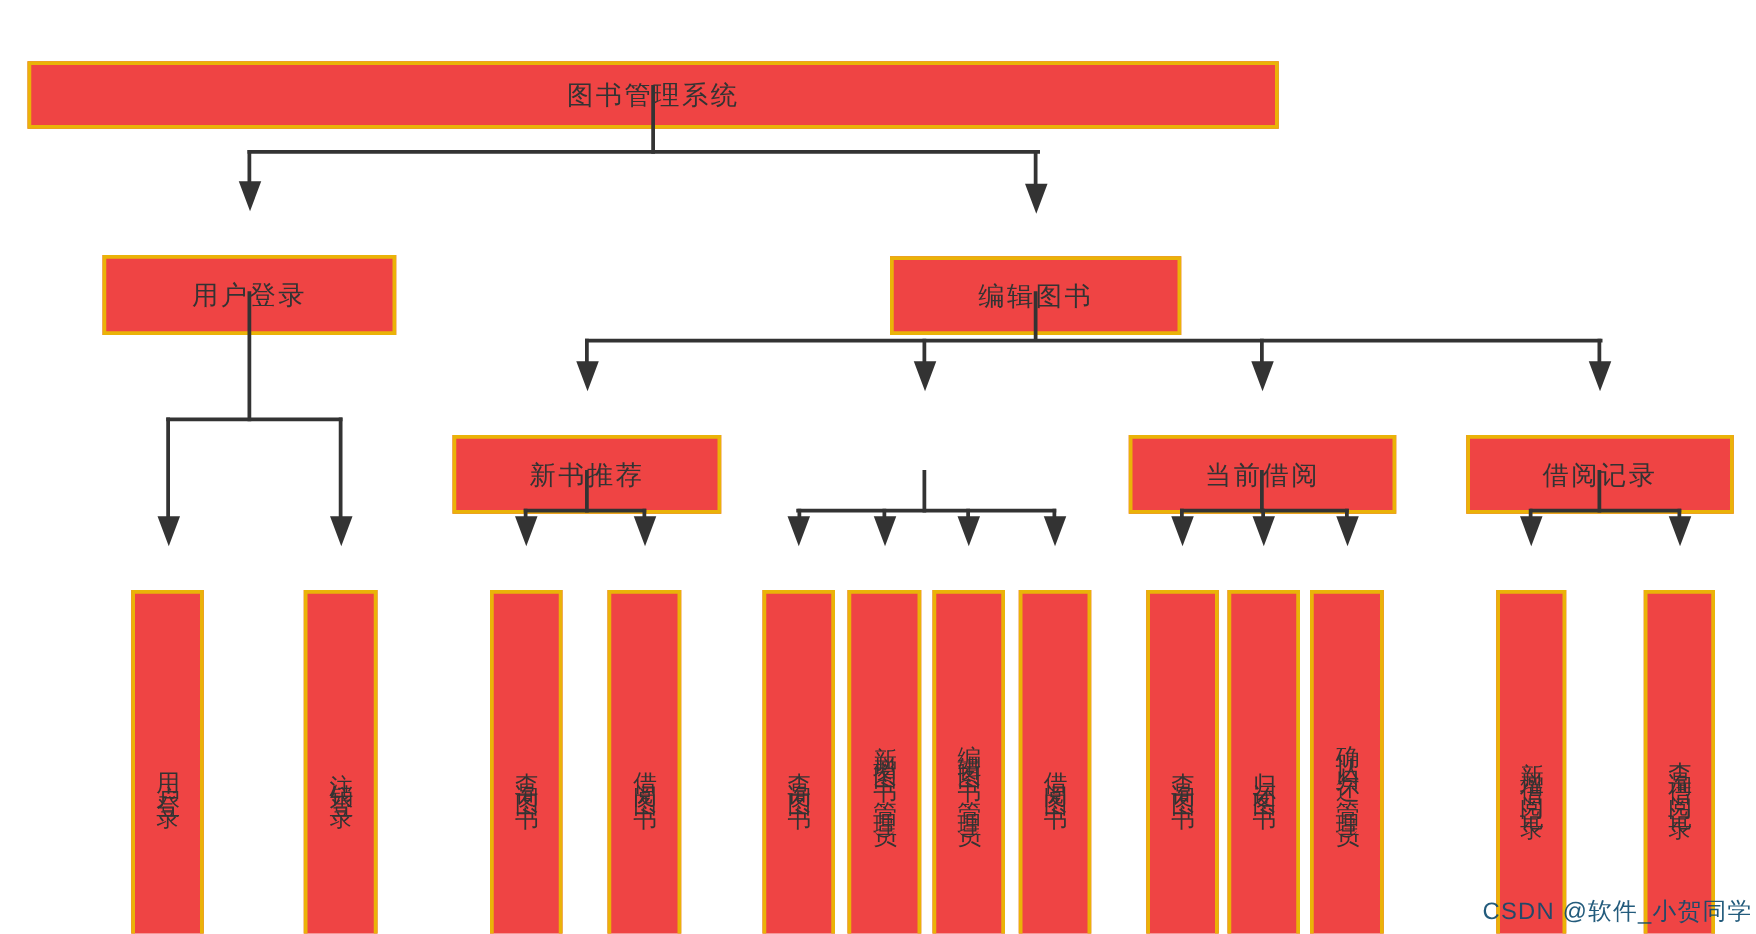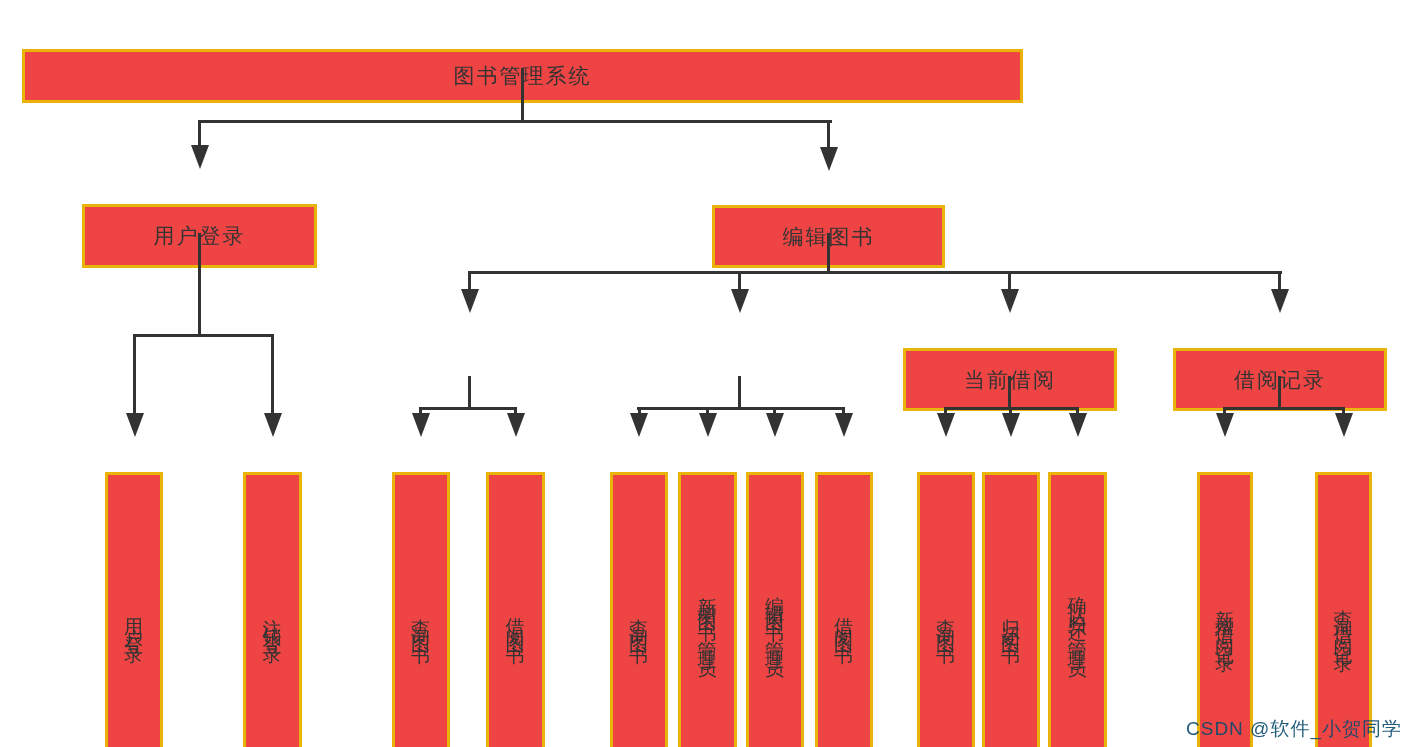--- a/index.html
+++ b/index.html
@@ -83,20 +83,21 @@
   <div class="line" style="left:468px;top:271px;width:814px;height:3px"></div>
   <div class="line" style="left:468px;top:271px;width:3px;height:22px"></div>
   <div class="arrow" style="left:461px;top:289px"></div>
   <div class="line" style="left:738px;top:271px;width:3px;height:22px"></div>
   <div class="arrow" style="left:731px;top:289px"></div>
   <div class="line" style="left:1008px;top:271px;width:3px;height:22px"></div>
   <div class="arrow" style="left:1001px;top:289px"></div>
   <div class="line" style="left:1278px;top:271px;width:3px;height:22px"></div>
   <div class="arrow" style="left:1271px;top:289px"></div>
 
+  <div class="box h" style="left:362px;top:313px;width:215px;height:63px">新书推荐</div>
   <div class="box h" style="left:1173px;top:313px;width:214px;height:63px">借阅记录</div>
   <div class="box h" style="left:903px;top:313px;width:214px;height:63px">当前借阅</div>
 
   <div class="line" style="left:468px;top:376px;width:3px;height:34px"></div>
   <div class="line" style="left:419px;top:407px;width:98px;height:3px"></div>
   <div class="line" style="left:419px;top:407px;width:3px;height:8px"></div>
   <div class="arrow" style="left:412px;top:413px"></div>
   <div class="line" style="left:514px;top:407px;width:3px;height:8px"></div>
   <div class="arrow" style="left:507px;top:413px"></div>
 

